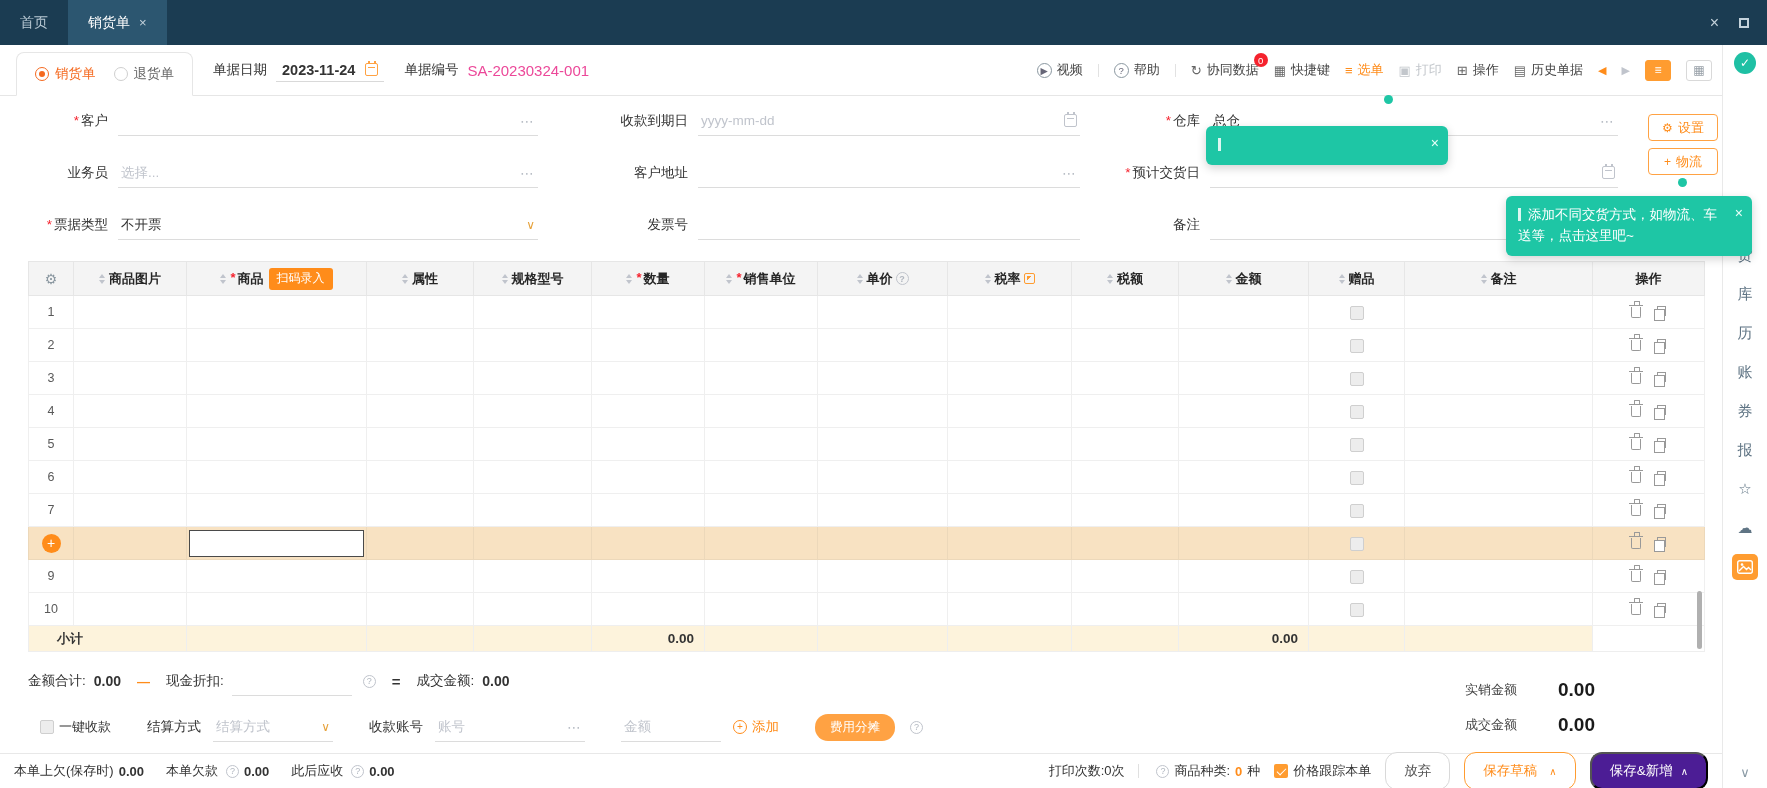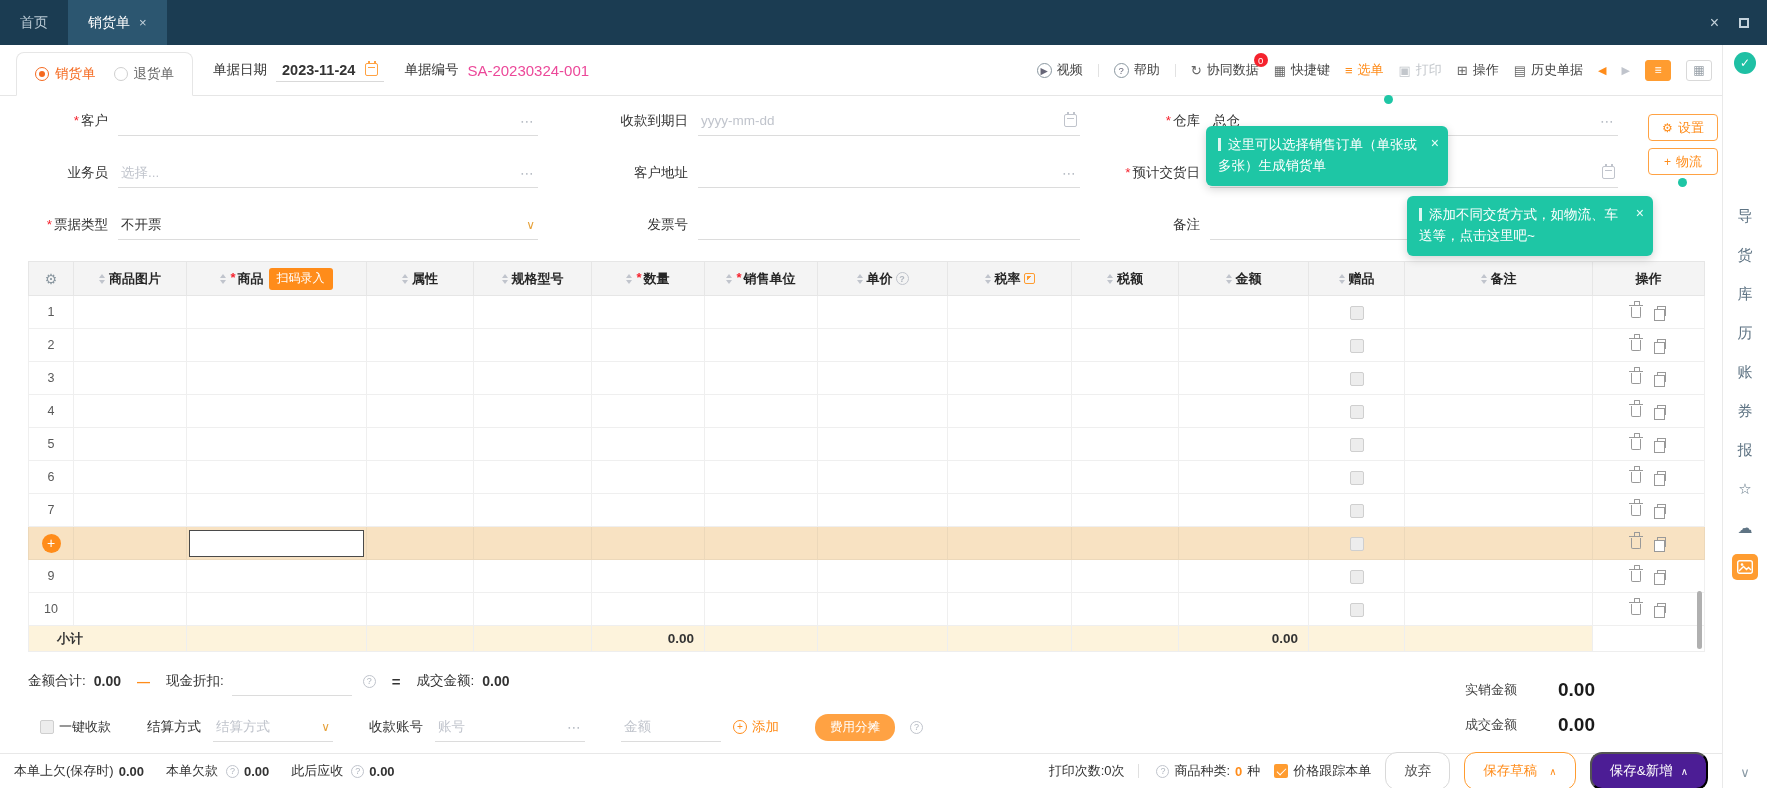--- a/index.html
+++ b/index.html
@@ -298,25 +298,25 @@
     <span>设置</span>
   </button>
   <button class="side-btn" style="left:1648px; top:52px;">
     <span class="bicon">+</span>
     <span>物流</span>
   </button>
 </div>
 
 <span class="tdot" style="left:1384px; top:95px;"></span>
 <div class="tip" style="left:1206px; top:126px; width:242px;">
-  <span class="tip-bar"></span><span>这里可以选择销售订单（单张或多张）生成销货单</span>
+  <span class="tip-bar"></span>
   <span class="tip-x">×</span>
 </div>
 <span class="tdot" style="left:1678px; top:178px;"></span>
-<div class="tip" style="left:1407px; top:196px; width:246px;">
+<div class="tip" style="left:1506px; top:196px; width:246px;">
   <span class="tip-bar"></span><span>添加不同交货方式，如物流、车送等，点击这里吧~</span>
   <span class="tip-x">×</span>
 </div>
 
 <div class="table-wrap">
   <table>
     <colgroup>
       <col style="width:45px">
         <col style="width:113px">
         <col style="width:180px">

